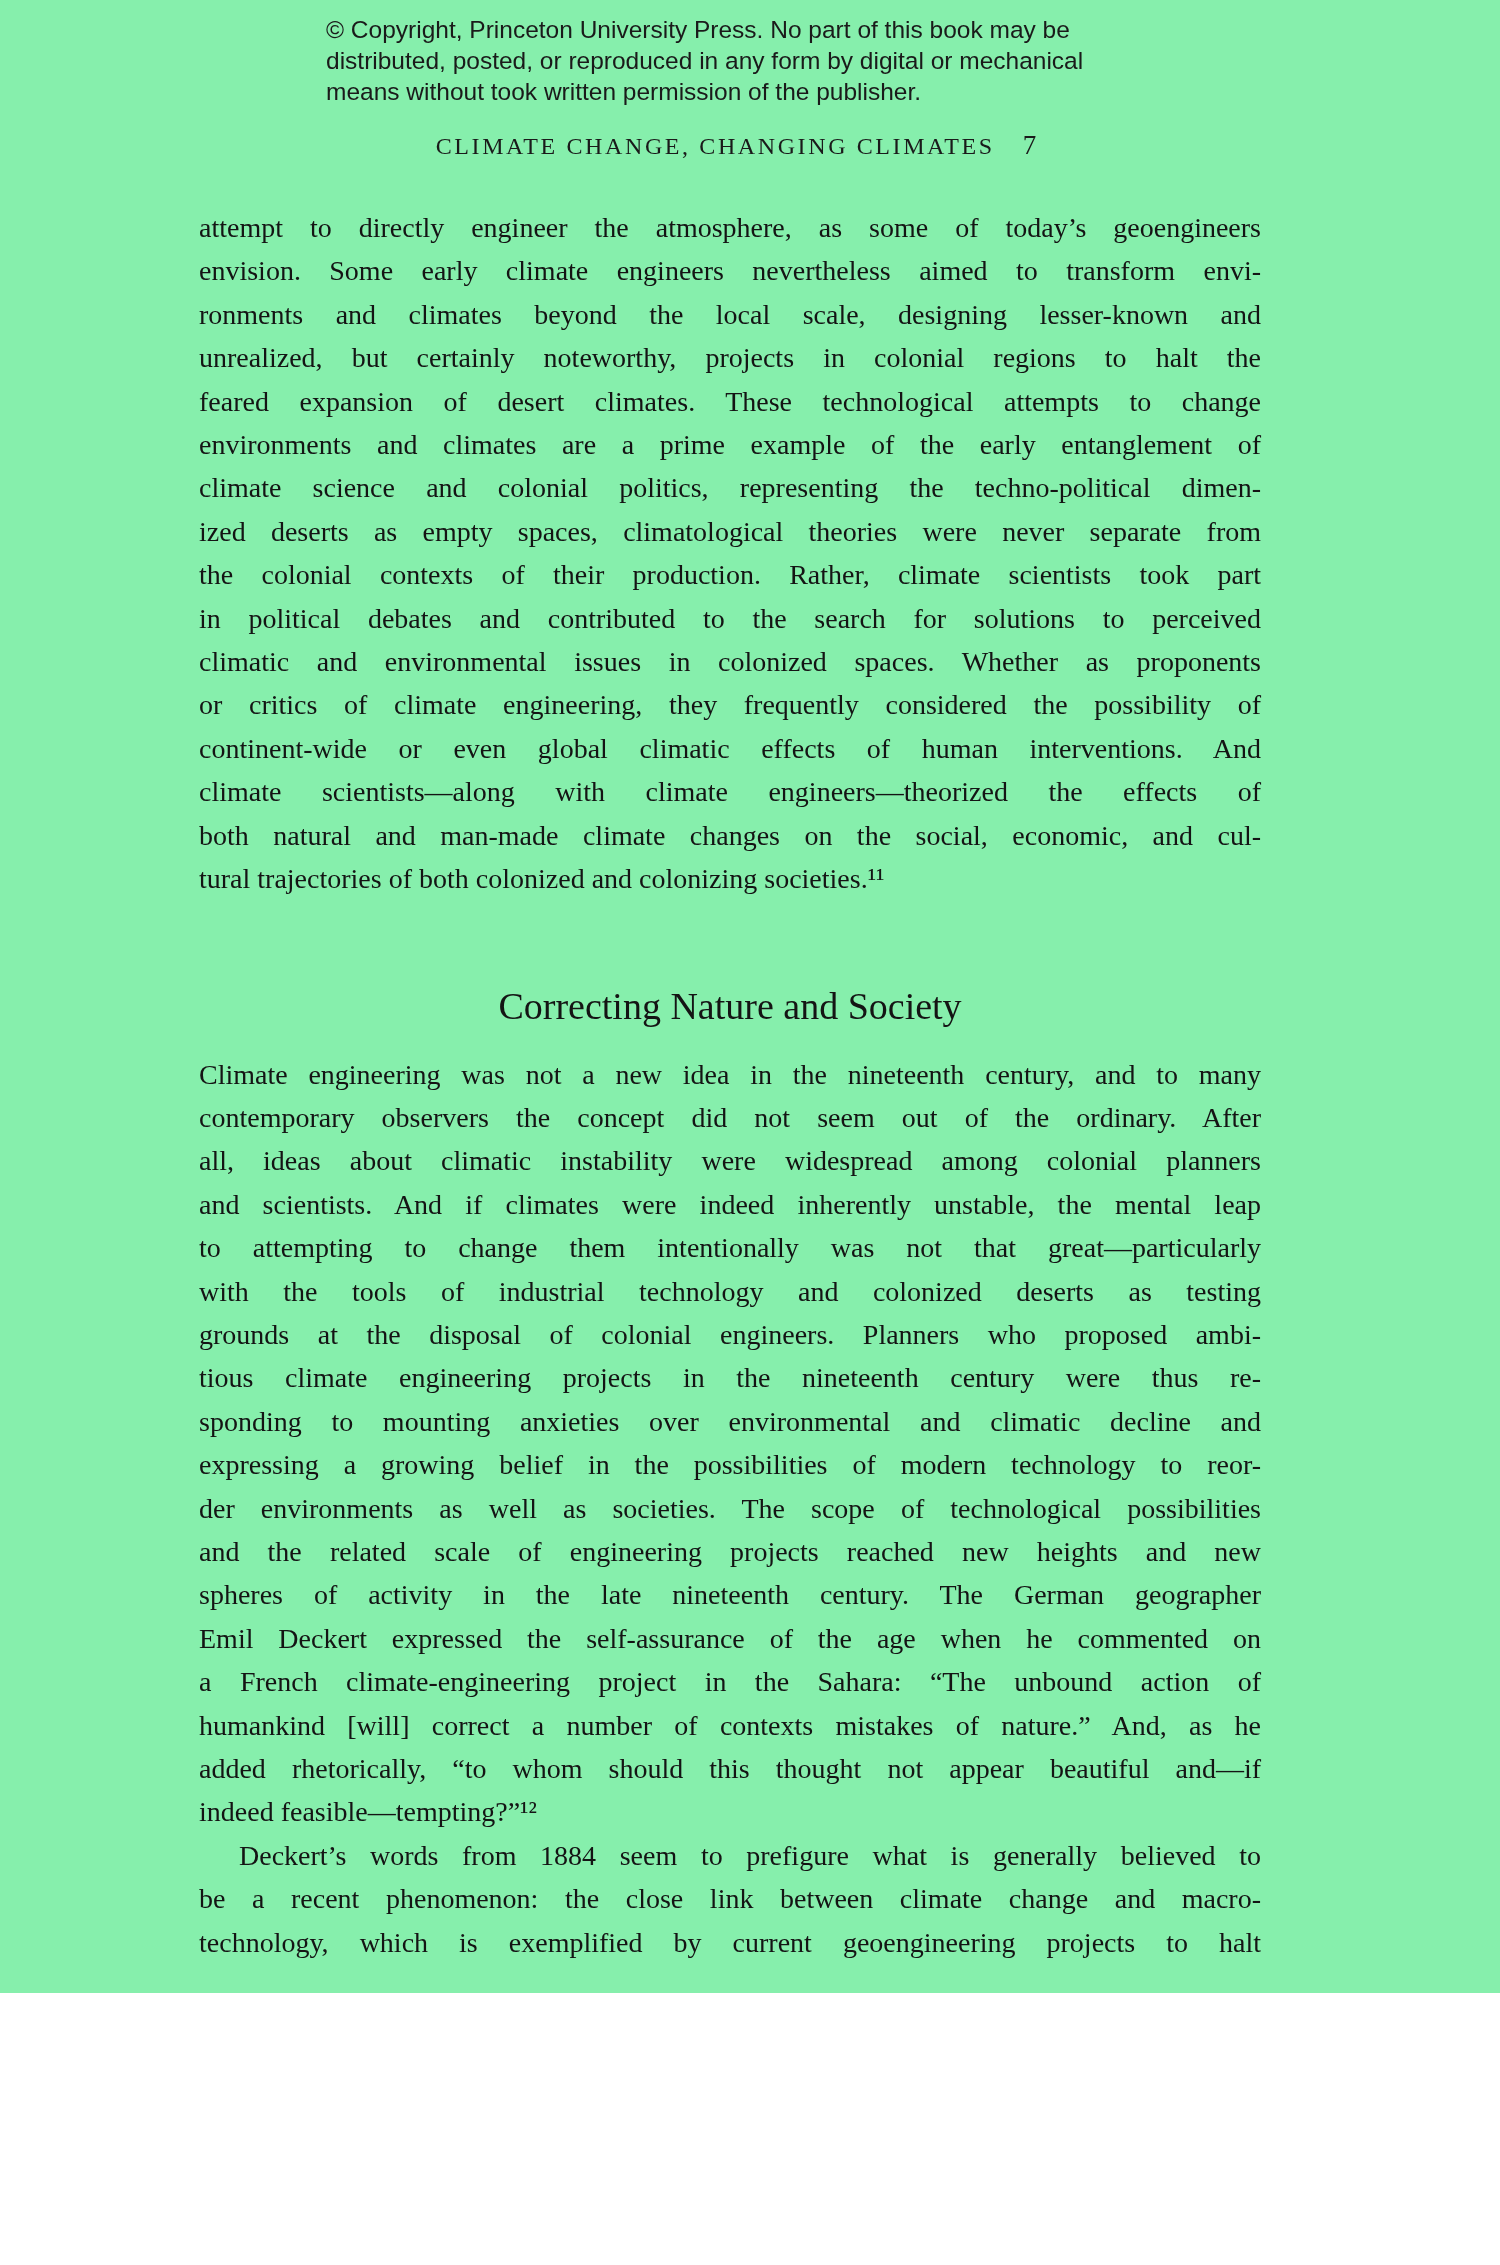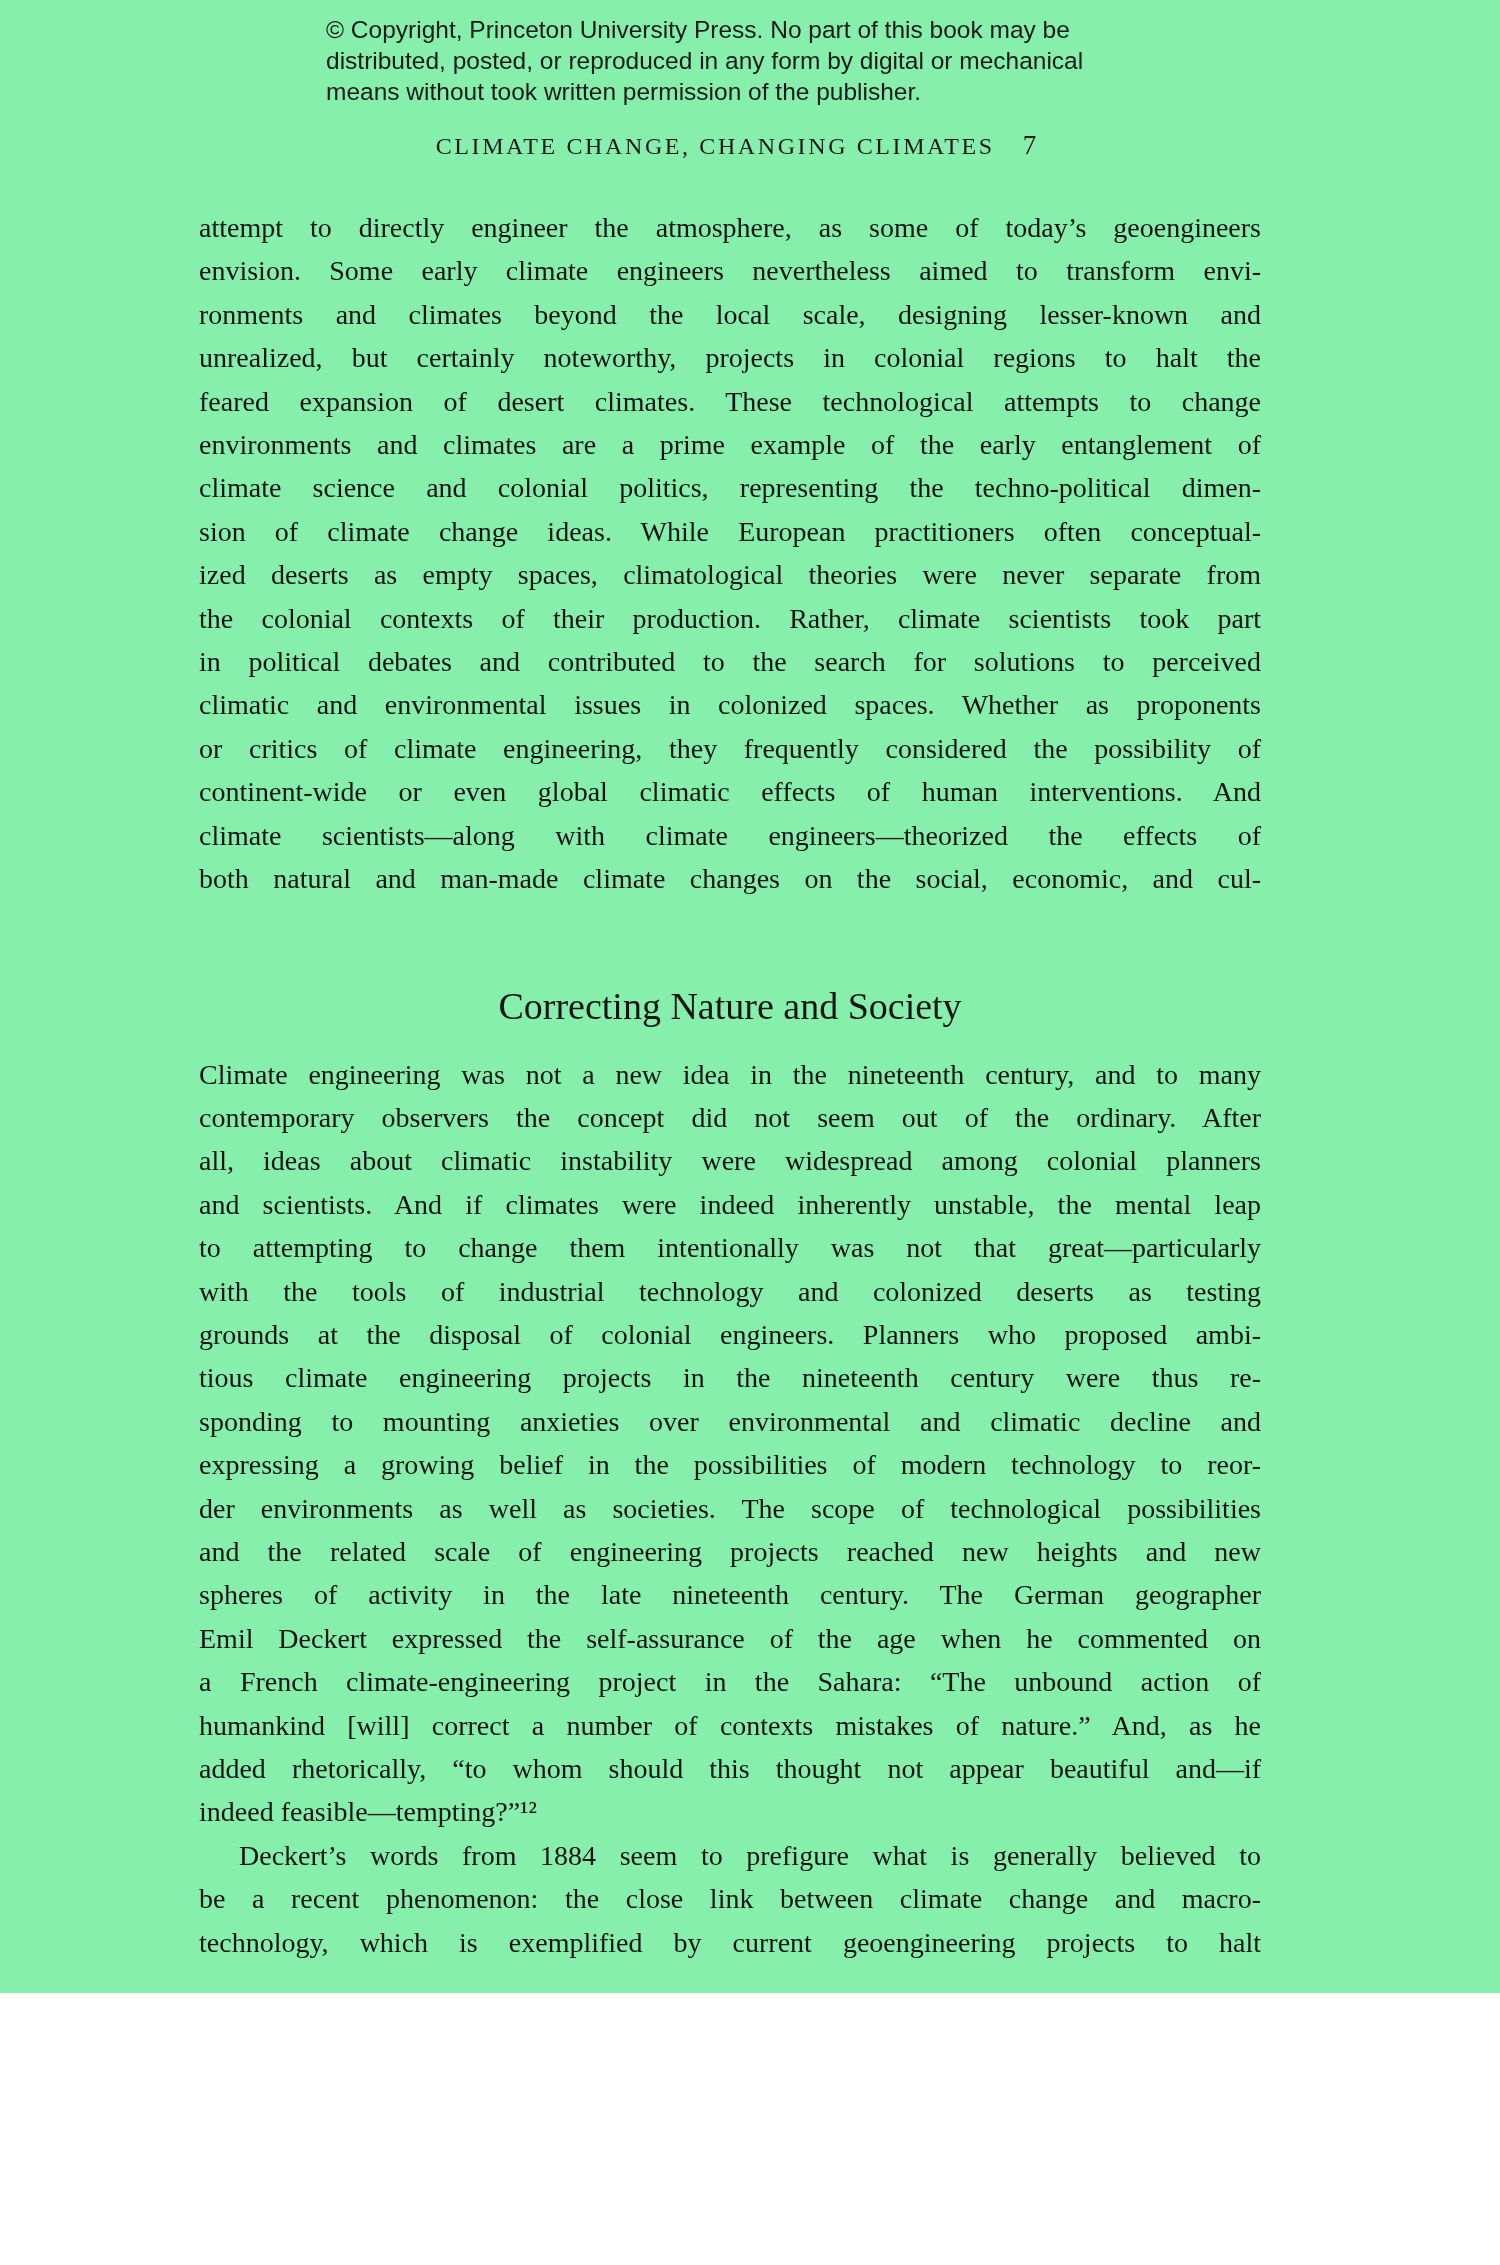--- a/index.html
+++ b/index.html
@@ -115,29 +115,29 @@
 
   <div class="textblock">
     <div class="para">
         <div class="bodyline">attempt to directly engineer the atmosphere, as some of today’s geoengineers</div>
         <div class="bodyline">envision. Some early climate engineers nevertheless aimed to transform envi-</div>
         <div class="bodyline">ronments and climates beyond the local scale, designing lesser-known and</div>
         <div class="bodyline">unrealized, but certainly noteworthy, projects in colonial regions to halt the</div>
         <div class="bodyline">feared expansion of desert climates. These technological attempts to change</div>
         <div class="bodyline">environments and climates are a prime example of the early entanglement of</div>
         <div class="bodyline">climate science and colonial politics, representing the techno-political dimen-</div>
-        <div class="bodyline">sion of climate change ideas. While European practitioners often conceptual-</div>
         <div class="bodyline">ized deserts as empty spaces, climatological theories were never separate from</div>
         <div class="bodyline">the colonial contexts of their production. Rather, climate scientists took part</div>
         <div class="bodyline">in political debates and contributed to the search for solutions to perceived</div>
         <div class="bodyline">climatic and environmental issues in colonized spaces. Whether as proponents</div>
         <div class="bodyline">or critics of climate engineering, they frequently considered the possibility of</div>
         <div class="bodyline">continent-wide or even global climatic effects of human interventions. And</div>
         <div class="bodyline">climate scientists—along with climate engineers—theorized the effects of</div>
         <div class="bodyline">both natural and man-made climate changes on the social, economic, and cul-</div>
+        <div class="bodyline last">tural trajectories of both colonized and colonizing societies.¹¹</div>
       </div>
     <h2 class="heading">Correcting Nature and Society</h2>
     <div class="para">
         <div class="bodyline">Climate engineering was not a new idea in the nineteenth century, and to many</div>
         <div class="bodyline">contemporary observers the concept did not seem out of the ordinary. After</div>
         <div class="bodyline">all, ideas about climatic instability were widespread among colonial planners</div>
         <div class="bodyline">and scientists. And if climates were indeed inherently unstable, the mental leap</div>
         <div class="bodyline">to attempting to change them intentionally was not that great—particularly</div>
         <div class="bodyline">with the tools of industrial technology and colonized deserts as testing</div>
         <div class="bodyline">grounds at the disposal of colonial engineers. Planners who proposed ambi-</div>

